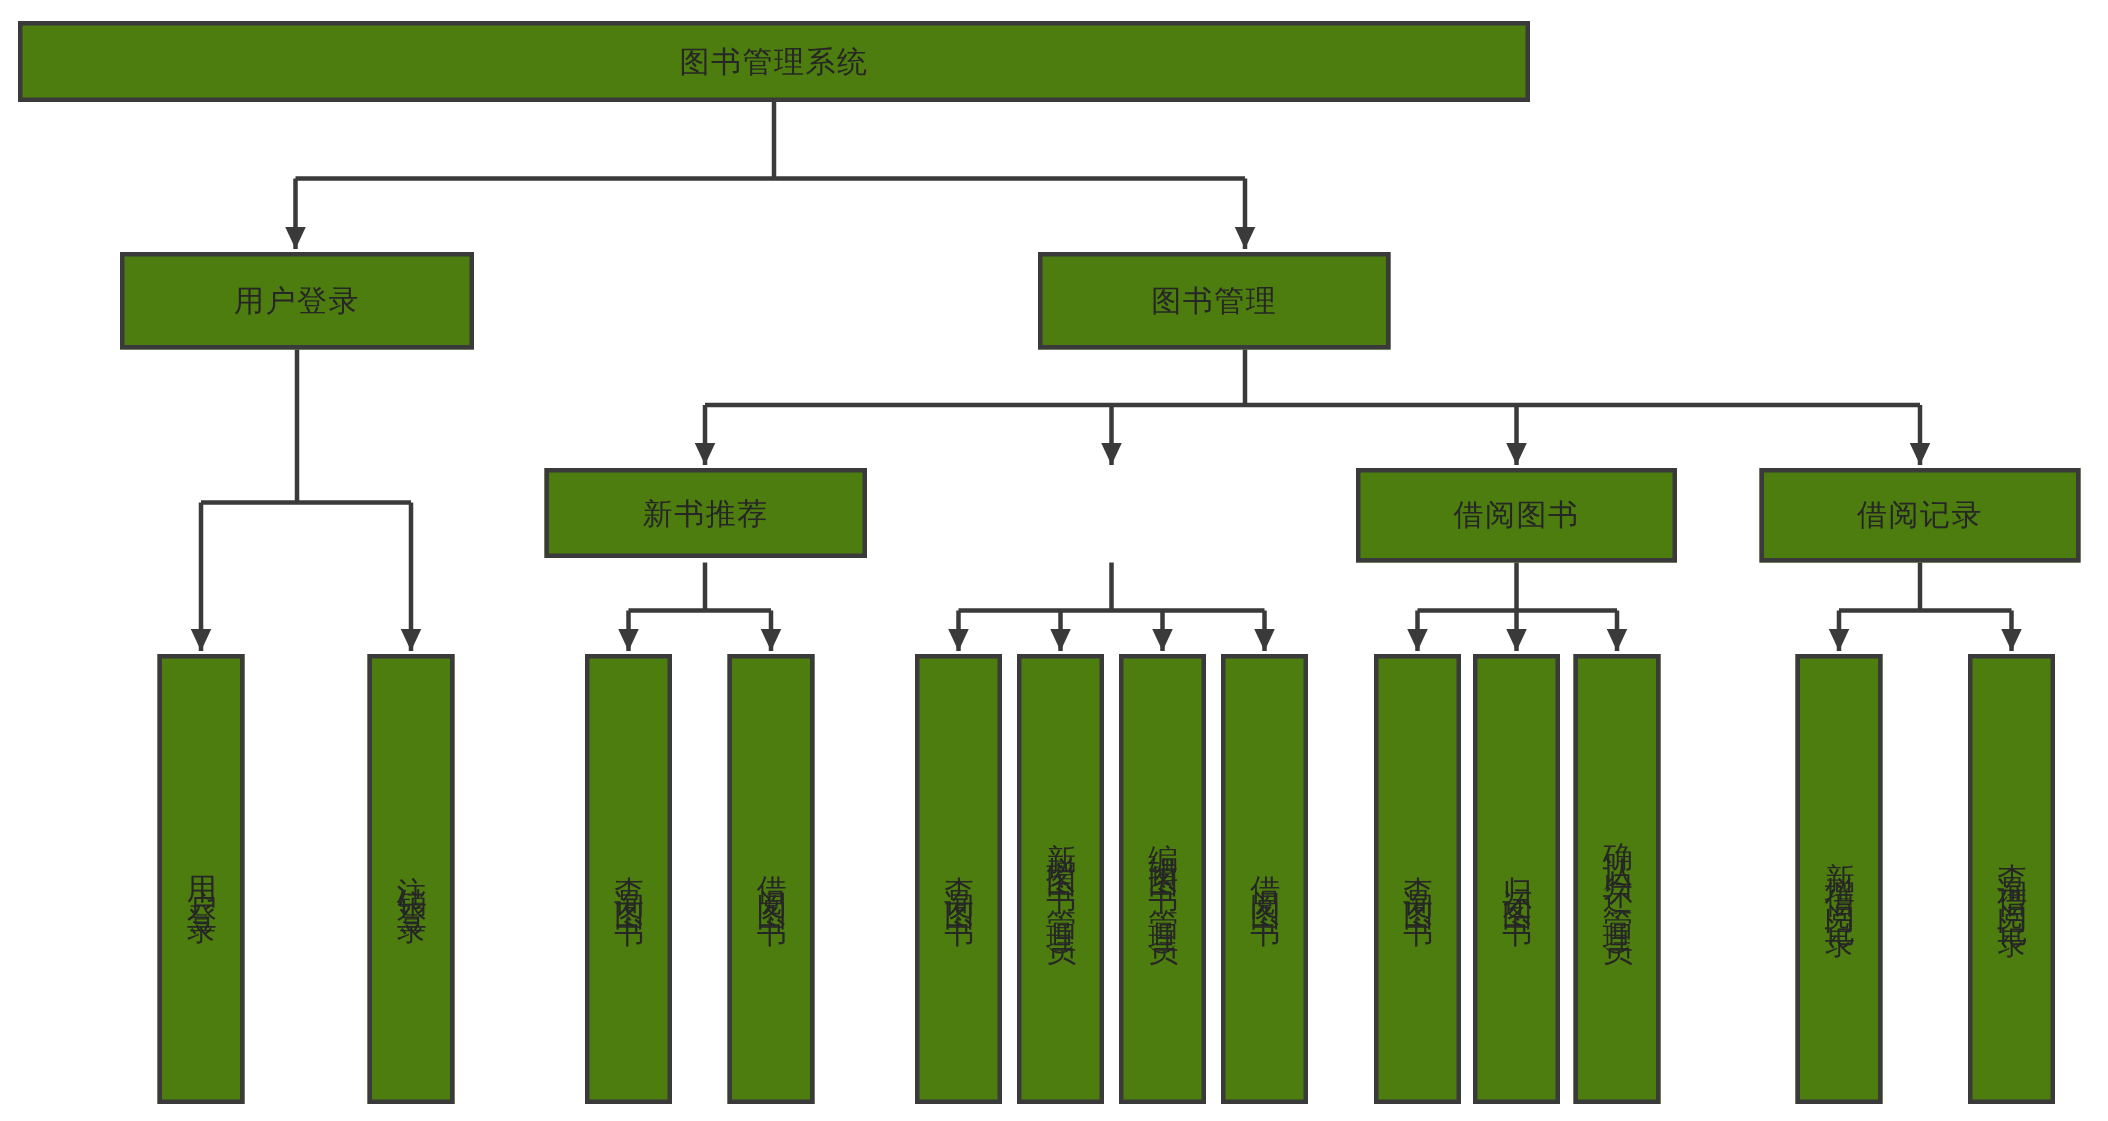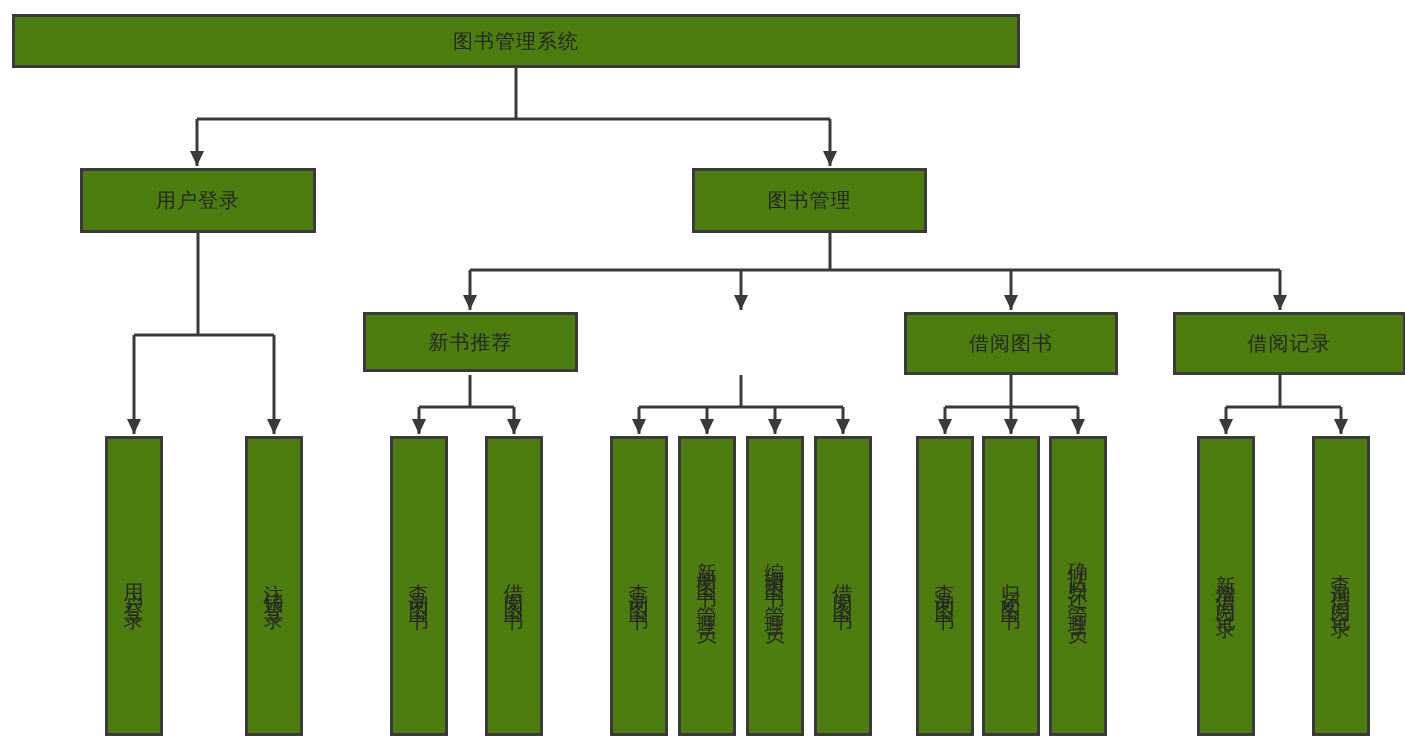--- a/index.html
+++ b/index.html
@@ -112,21 +112,21 @@
   <div class="node h" style="left:692px;top:168px;width:235px;height:65px">
     <span>图书管理</span>
   </div>
 
   <div class="node h" style="left:363px;top:312px;width:215px;height:60px">
     <span>新书推荐</span>
   </div>
   <div class="node h" style="left:904px;top:312px;width:214px;height:63px">
     <span>借阅图书</span>
   </div>
-  <div class="node h" style="left:1173px;top:312px;width:233px;height:63px">
+  <div class="node h" style="left:1173px;top:312px;width:214px;height:63px">
     <span>借阅记录</span>
   </div>
 
   <div class="node v leaf" style="left:105px">
     <span>用户登录</span>
   </div>
   <div class="node v leaf" style="left:245px">
     <span>注销登录</span>
   </div>
 

